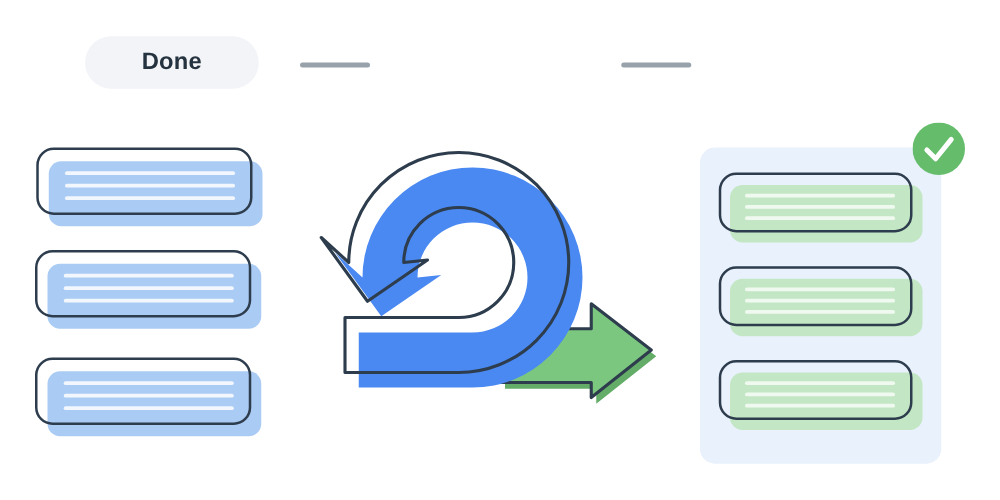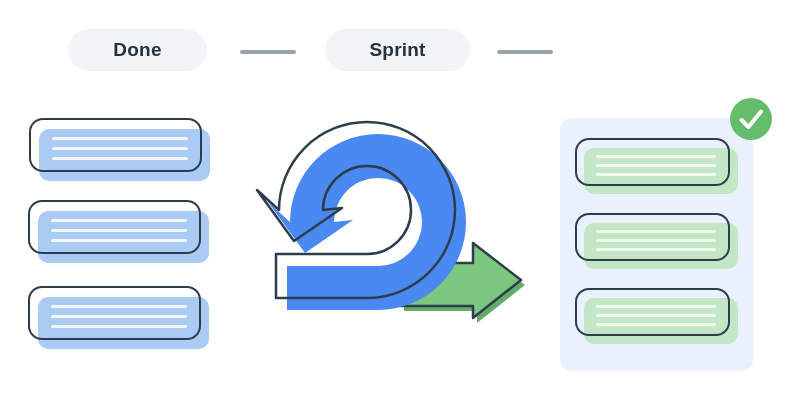--- a/index.html
+++ b/index.html
@@ -37,23 +37,20 @@
 </style>
 </head>
 <body>
 
 <div class="stage">
 
   <div class="pill" style="left:68px;top:29px;width:139px;">
     <span>Done</span>
   </div>
   <div class="connector" style="left:240px;width:56px;"></div>
-  <div class="pill" style="left:325px;top:29px;width:145px;">
-    <span>Sprint</span>
-  </div>
   <div class="connector" style="left:497px;width:56px;"></div>
 
   <div class="card" style="left:29px;top:118px;width:182px;height:64px;">
     <div class="card-fill blue-fill" style="left:10px;top:11px;width:171px;height:52px;">
       <span class="ln" style="left:13px;top:8px;width:136px;"></span>
       <span class="ln" style="left:13px;top:18px;width:136px;"></span>
       <span class="ln" style="left:13px;top:28px;width:136px;"></span>
     </div>
     <div class="card-outline" style="width:173px;height:54px;"></div>
   </div>

